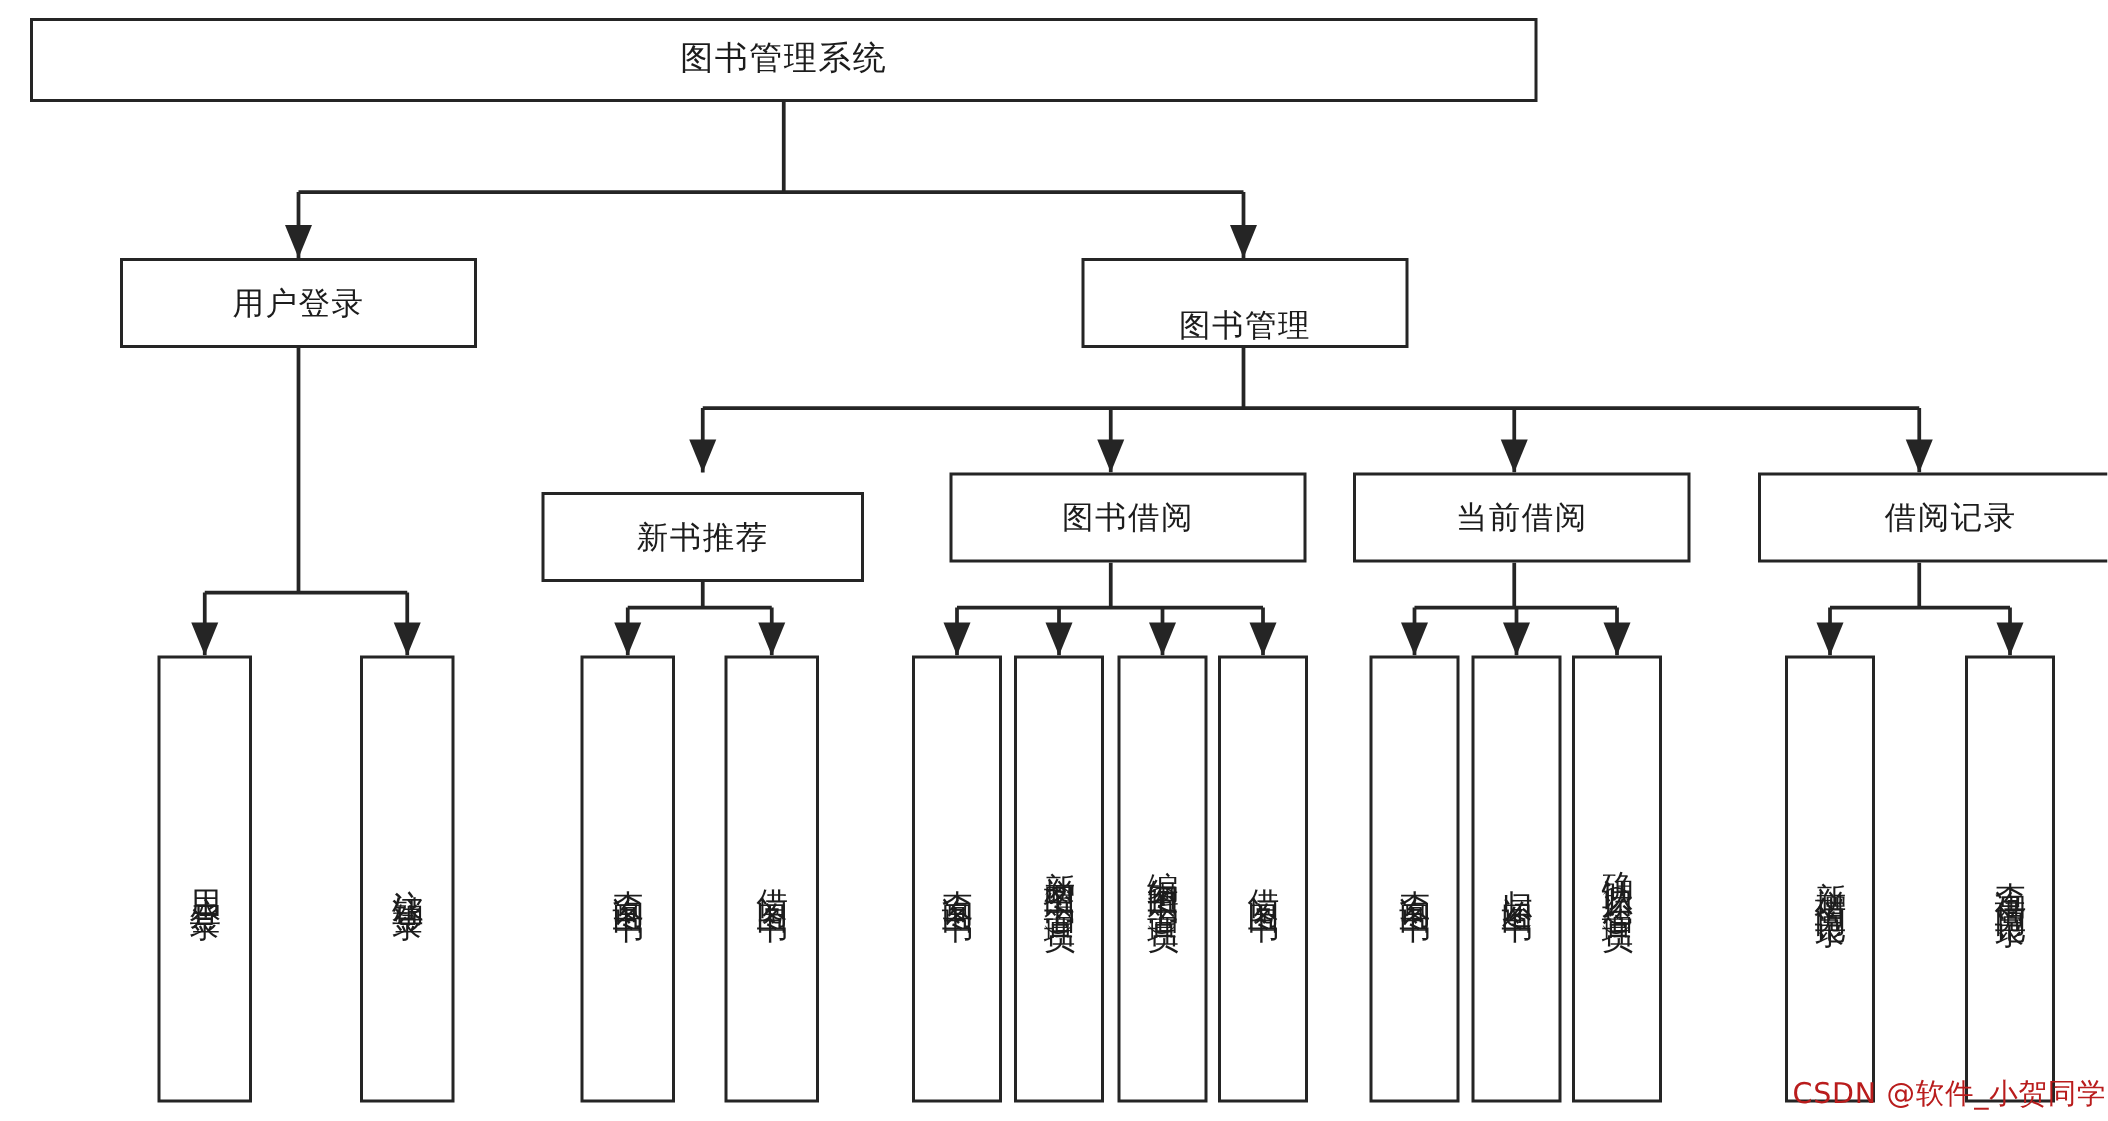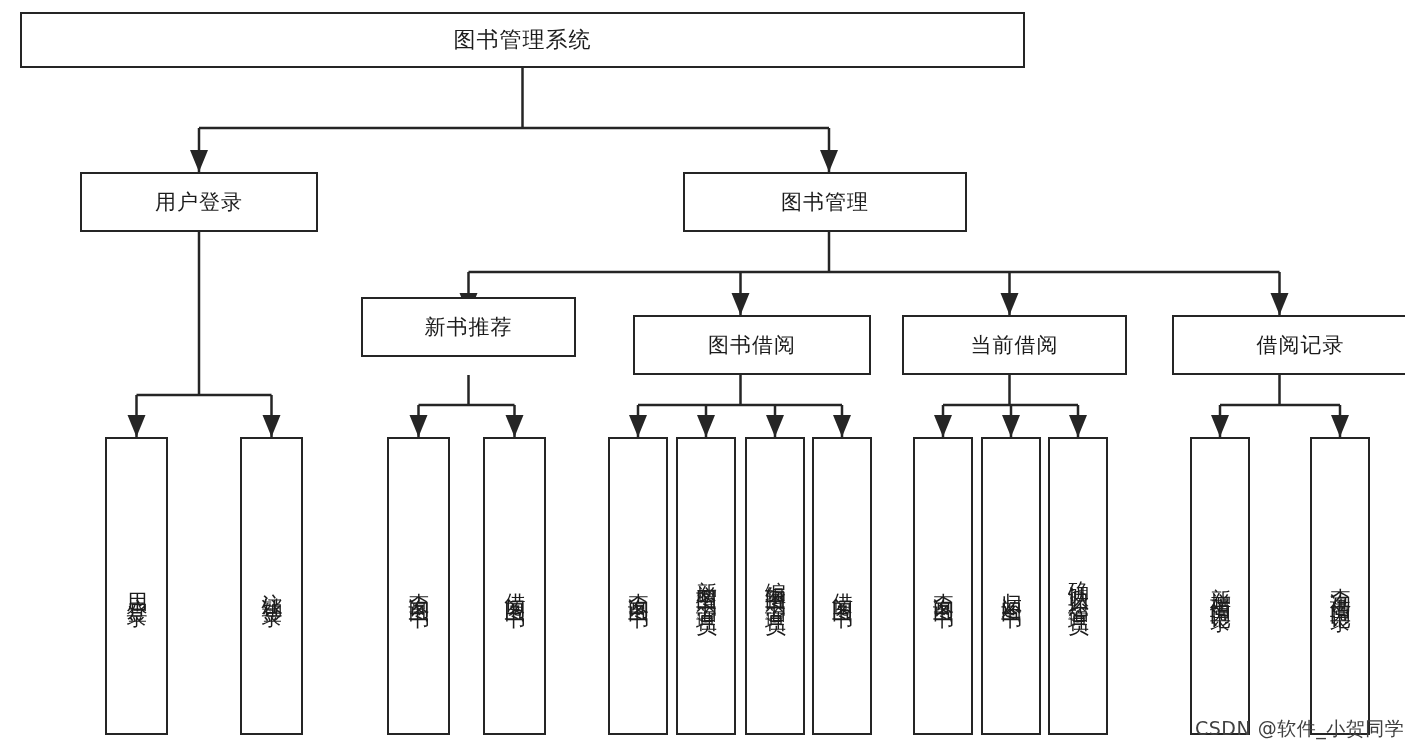--- a/index.html
+++ b/index.html
@@ -120,24 +120,24 @@
       <line x1="1340" y1="405" x2="1340" y2="437" stroke="#252525" stroke-width="2.5"></line>
       <path d="M 1331 415 L 1349 415 L 1340 437 Z" fill="#252525"></path>
     </svg>
   <div id="nodes-layer">
       <div class="node root" style="left: 20px; top: 12px; width: 1005px; height: 56px;">
         <span class="label">图书管理系统</span>
       </div>
       <div class="node" style="left: 80px; top: 172px; width: 238px; height: 60px;">
         <span class="label">用户登录</span>
       </div>
-      <div class="node" style="left: 683px; top: 172px; width: 284px; height: 60px;">
+      <div class="node" style="left: 721px; top: 172px; width: 218px; height: 60px; align-items: flex-end;">
         <span class="label">图书管理</span>
       </div>
-      <div class="node" style="left: 361px; top: 297px; width: 215px; height: 60px;">
+      <div class="node" style="left: 361px; top: 328px; width: 215px; height: 60px;">
         <span class="label">新书推荐</span>
       </div>
       <div class="node" style="left: 633px; top: 315px; width: 238px; height: 60px;">
         <span class="label">图书借阅</span>
       </div>
       <div class="node" style="left: 902px; top: 315px; width: 225px; height: 60px;">
         <span class="label">当前借阅</span>
       </div>
       <div class="node" style="left: 1172px; top: 315px; width: 257px; height: 60px;">
         <span class="label">借阅记录</span>
@@ -175,14 +175,14 @@
       <div class="node vertical" style="left: 1048px; top: 437px; width: 60px; height: 298px;">
         <span class="label">确认归还（管理员）</span>
       </div>
       <div class="node vertical" style="left: 1190px; top: 437px; width: 60px; height: 298px;">
         <span class="label">新增借阅记录</span>
       </div>
       <div class="node vertical" style="left: 1310px; top: 437px; width: 60px; height: 298px;">
         <span class="label">查询借阅记录</span>
       </div>
     </div>
-  <div class="watermark" style="left: 1195px; top: 716px; color: #404040;">CSDN @软件_小贺同学</div>
+  <div class="watermark" style="left: 1195px; top: 716px; color: #b91c1c;">CSDN @软件_小贺同学</div>
 </div>
 
 </body></html>

